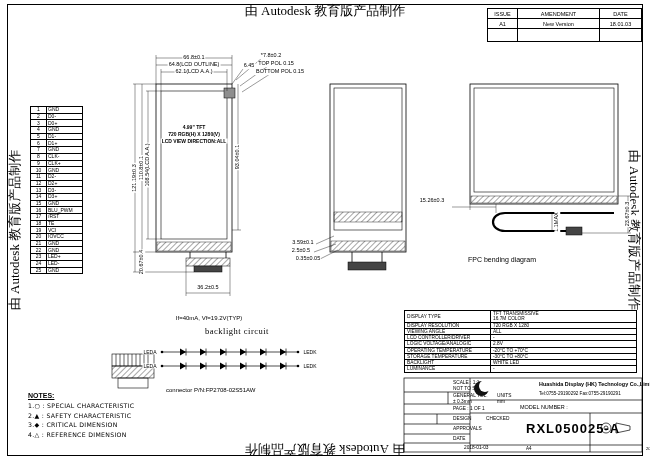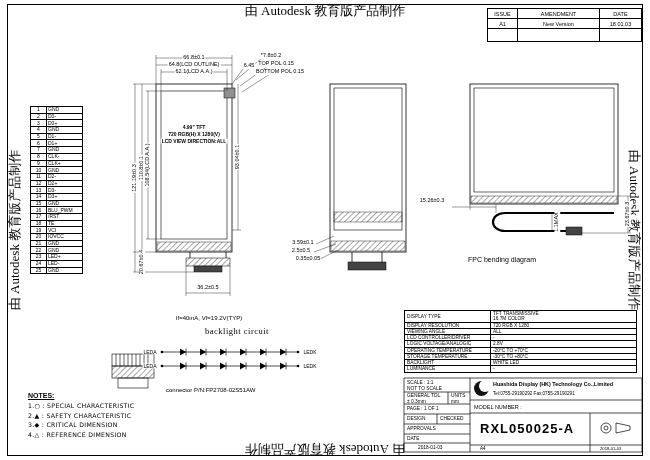--- a/index.html
+++ b/index.html
@@ -27,21 +27,21 @@
   .rev-table th,.rev-table td{font-size:5.5px;text-align:center;height:10px;padding:0 2px;}
   .rev-c1{width:30px;} .rev-c2{width:82px;} .rev-c3{width:42px;}
   .rev-filler td{height:13px;}
   .spec-table{left:404px;top:310px;}
   .spec-table td{font-size:4.8px;height:6px;line-height:1.1;padding:0 2px;}
   .spec-label{width:86px;}
   .spec-value{width:146px;white-space:pre-line;}
   .notes{position:absolute;left:28px;top:392px;}
   .notes-title{font-size:7px;font-weight:bold;text-decoration:underline;margin-bottom:2px;}
   .note-item{font-size:6.2px;line-height:1.55;letter-spacing:.3px;font-family:"DejaVu Sans","Liberation Sans",sans-serif;}
-  .tbtext{position:absolute;font-size:4.8px;line-height:1.25;white-space:nowrap;}
+  .tbtext{position:absolute;font-size:4.8px;line-height:1.25;white-space:nowrap;margin-left:46px;}
   .tbtext .blk{display:block;}
   .company{font-size:5.4px;font-weight:bold;}
   .contact{font-size:4.6px;}
   .model-number{font-size:13px;font-weight:bold;letter-spacing:1px;}
   .logo{position:absolute;width:15px;height:15px;border-radius:50%;background:#111;}
   .logo::after{content:"";position:absolute;left:5px;top:-1px;width:12px;height:12px;border-radius:50%;background:#fff;}
   .panel-label{font-weight:bold;font-size:5px;}
   .caption{font-size:7px;}
   .bl-caption{font-size:8.5px;letter-spacing:.5px;font-family:"Liberation Serif",serif;}
 </style>

